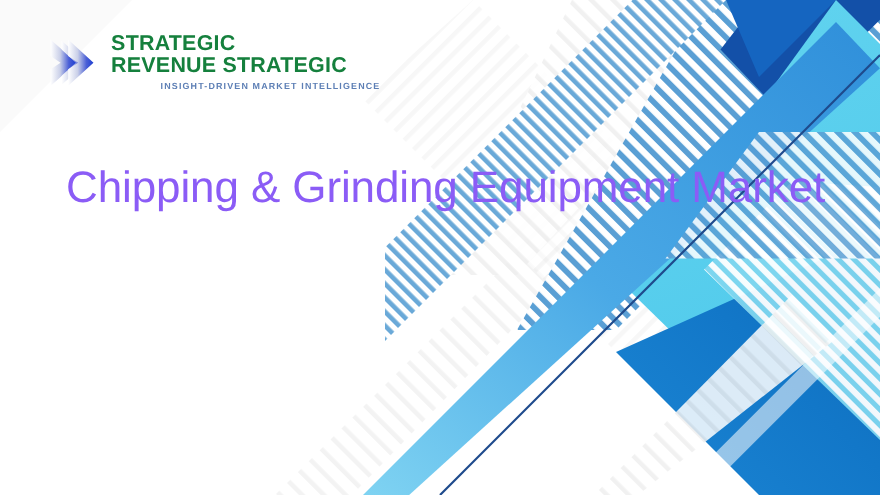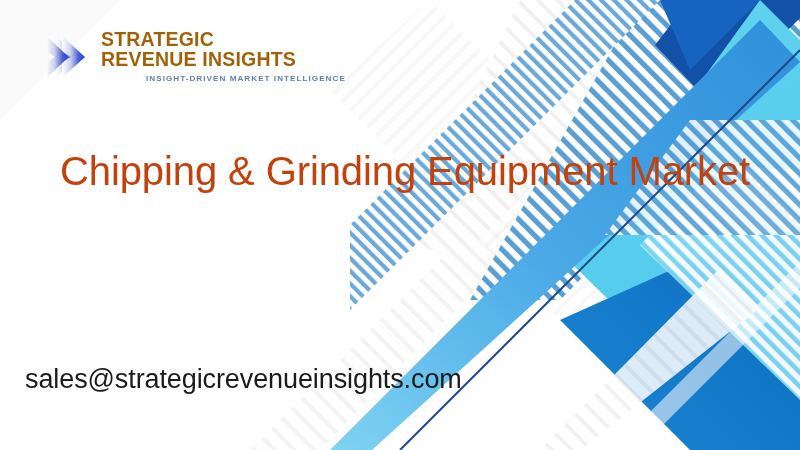--- a/index.html
+++ b/index.html
@@ -48,21 +48,21 @@
     display: flex;
     flex-direction: column;
     justify-content: center;
   }
   .logo-line {
     font-family: "Liberation Sans", sans-serif;
     font-weight: bold;
     font-size: 19.5px;
     line-height: 20px;
     letter-spacing: 0.2px;
-    color: #a16207;
+    color: #15803d;
     white-space: nowrap;
   }
   #logo-tagline {
     margin-top: 5px;
     font-family: "Liberation Sans", sans-serif;
     font-weight: bold;
     font-size: 8.1px;
     line-height: 10px;
     letter-spacing: 1.05px;
     color: #5d7fb5;
@@ -72,21 +72,21 @@
 
   
   #report-title {
     position: absolute;
     left: 60px;
     top: 147px;
     font-family: "Liberation Sans", sans-serif;
     font-weight: normal;
     font-size: 40px;
     line-height: 48px;
-    color: #c2410c;
+    color: #8b5cf6;
     white-space: nowrap;
     letter-spacing: -0.1px;
   }
 
   
   #contact-email {
     position: absolute;
     left: 25px;
     top: 362px;
     font-family: "Liberation Sans", sans-serif;
@@ -204,22 +204,21 @@
           <stop offset="100%" stop-color="#1e3fd1"></stop>
         </linearGradient>
       </defs>
       <path d="M3 5 L26 25 L3 45 L3 32 L12 25 L3 18 Z" fill="url(#chevGrad)"></path>
       <path d="M12 5 L35 25 L12 45 L12 32 L21 25 L12 18 Z" fill="url(#chevGrad)"></path>
       <path d="M2 4 L25 25 L2 46 L2 31 L11 25 L2 19 Z" fill="url(#chevGrad)"></path>
       <path d="M18 4 L41 25 L18 46 L18 31 L27 25 L18 19 Z" fill="url(#chevGrad)"></path>
     </svg>
     <div id="logo-text">
       <div class="logo-line">STRATEGIC</div>
-      <div class="logo-line">REVENUE INSIGHTS</div>
+      <div class="logo-line">REVENUE STRATEGIC</div>
       <div id="logo-tagline">INSIGHT-DRIVEN MARKET INTELLIGENCE</div>
     </div>
   </div>
 
   <div id="report-title">Chipping &amp; Grinding Equipment Market</div>
 
-  <div id="contact-email">sales@strategicrevenueinsights.com</div>
 
 </div>
 
 </body></html>

